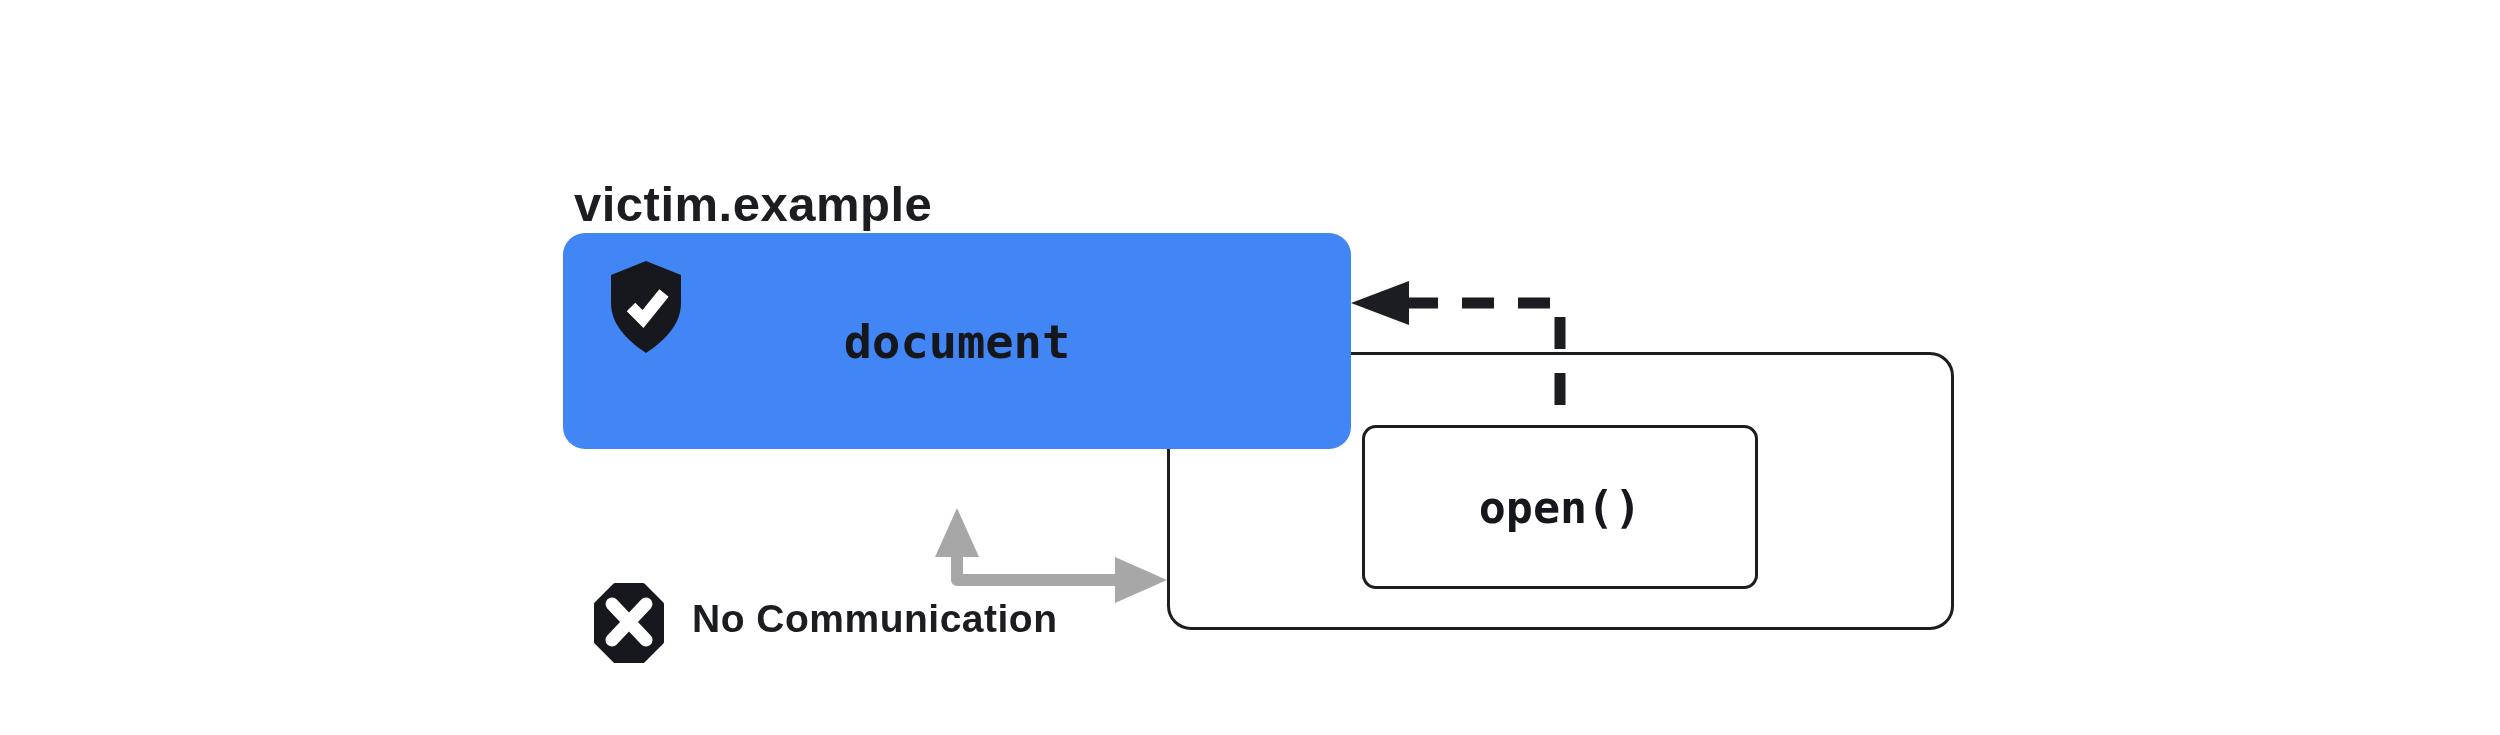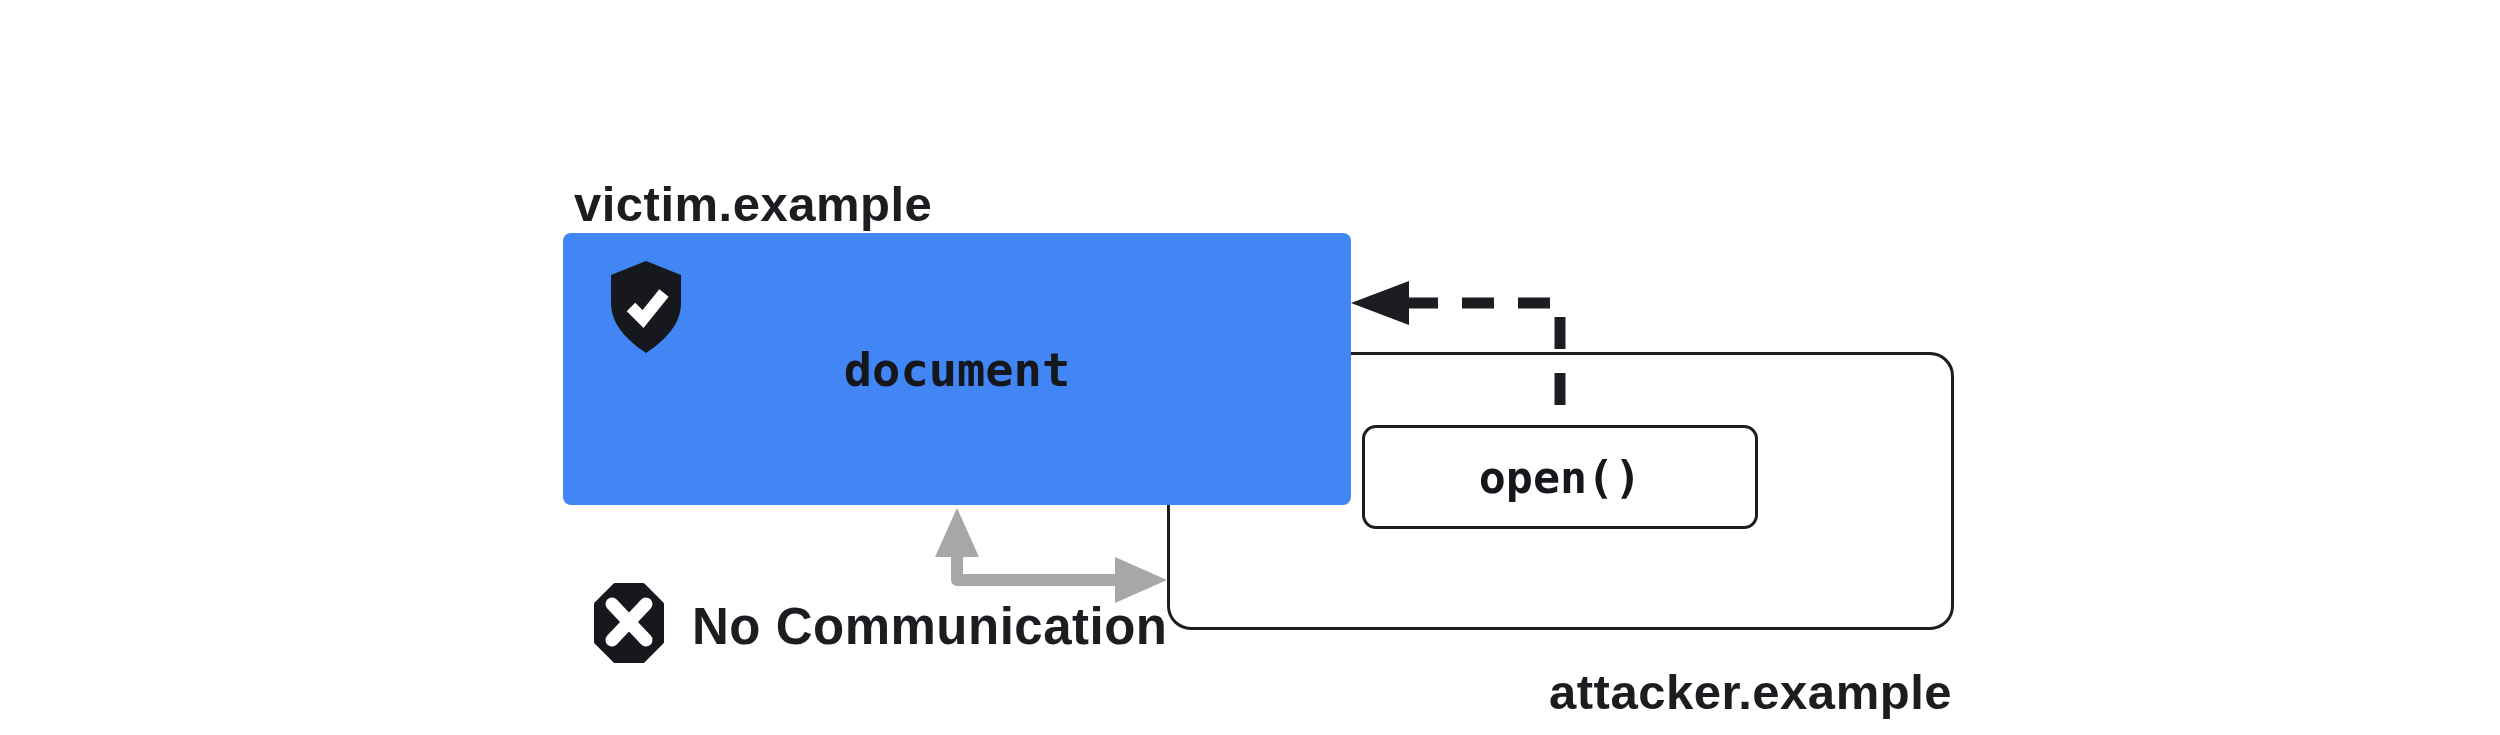--- a/index.html
+++ b/index.html
@@ -37,23 +37,23 @@
     border: 3px solid #1b1d21;
     border-radius: 24px;
     background: #ffffff;
     z-index: 1;
   }
   #victim-box {
     position: absolute;
     left: 563px;
     top: 233px;
     width: 788px;
-    height: 272px;
+    height: 216px;
     background: #4285f4;
-    border-radius: 8px;
+    border-radius: 22px;
     z-index: 2;
     display: flex;
     flex-direction: column;
     align-items: center;
     justify-content: center;
   }
   .mono-text {
     font-family: "DejaVu Sans Mono", monospace;
     font-weight: 700;
     font-size: 47px;
@@ -67,21 +67,21 @@
     left: 45px;
     top: 26px;
     width: 76px;
     height: 96px;
   }
   #open-box {
     position: absolute;
     left: 1362px;
     top: 425px;
     width: 396px;
-    height: 104px;
+    height: 164px;
     box-sizing: border-box;
     border: 3px solid #1b1d21;
     border-radius: 14px;
     background: #ffffff;
     z-index: 2;
     display: flex;
     align-items: center;
     justify-content: center;
   }
   #open-box .mono-text { font-size: 45px; line-height: 45px; }
@@ -101,21 +101,21 @@
     top: 583px;
     width: 70px;
     height: 80px;
     z-index: 2;
   }
   #no-comm-label {
     position: absolute;
     left: 692px;
     top: 597px;
     font-weight: 700;
-    font-size: 51px;
+    font-size: 39px;
     letter-spacing: 0.5px;
     color: #1b1d21;
     white-space: nowrap;
     z-index: 2;
   }
 </style>
 </head>
 <body>
 
 <div id="canvas">
@@ -150,15 +150,14 @@
     </g>
   </svg>
 
   <svg id="x-icon" viewBox="0 0 70 80">
     <polygon points="21,2 49,2 68,21 68,59 49,78 21,78 2,59 2,21" fill="#16181d" stroke="#16181d" stroke-width="4" stroke-linejoin="round"></polygon>
     <path d="M18 21 L52 57 M52 21 L18 57" fill="none" stroke="#ffffff" stroke-width="13" stroke-linecap="round"></path>
   </svg>
 
   <div id="no-comm-label">No Communication</div>
 
-  <div id="attacker-label" class="domain-label">attacker.example</div>
 
 </div>
 
 </body></html>

